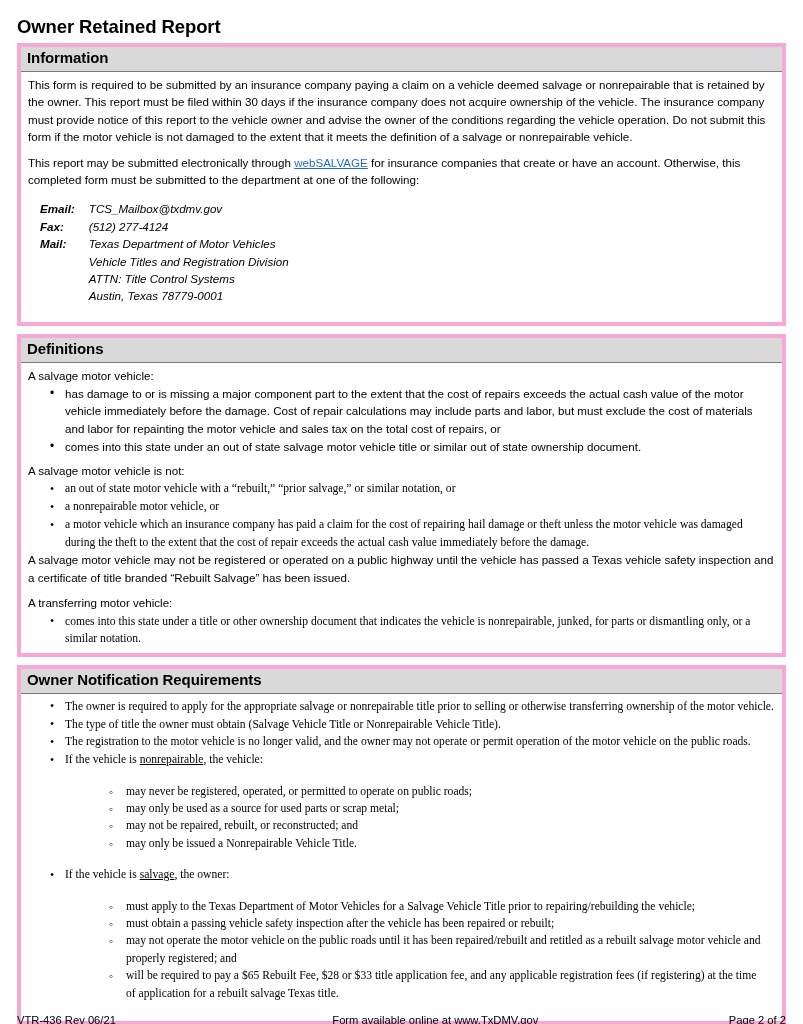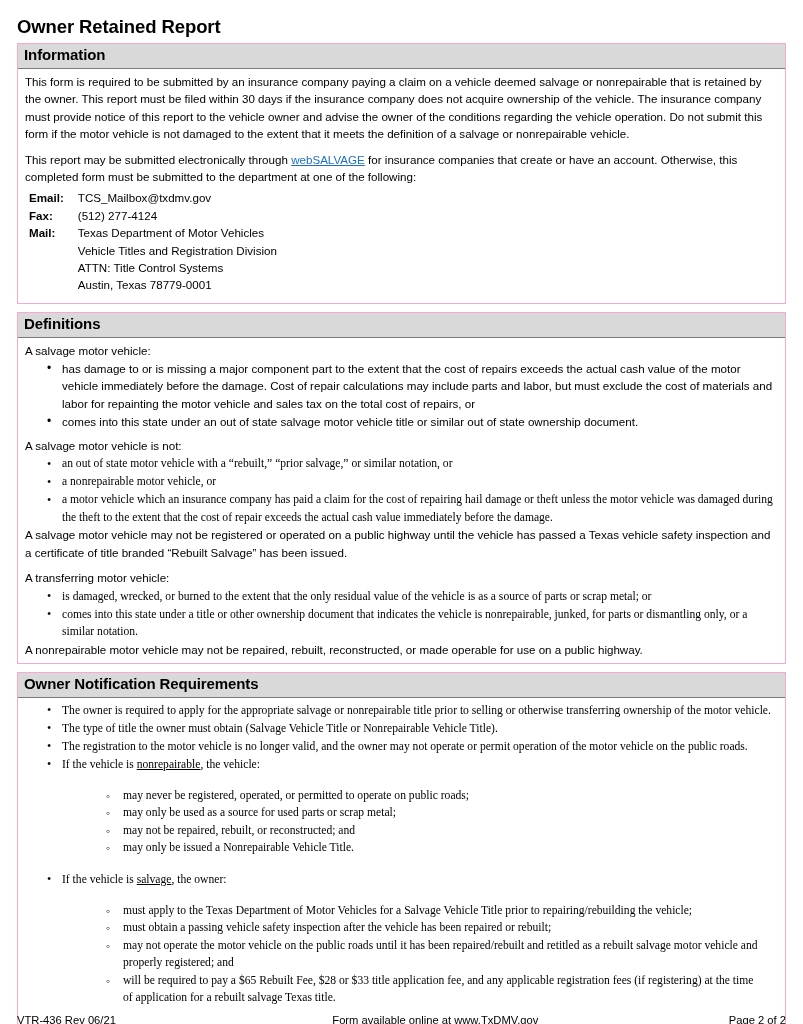--- a/index.html
+++ b/index.html
@@ -23,21 +23,21 @@
   }
   .doc-title {
     text-align: left;
     font-size: 18.5px;
     font-weight: bold;
     letter-spacing: -0.1px;
     margin: 17px 0 6px 0;
     line-height: 1.1;
   }
   .section {
-    border: 1px solid #f9a8d4;
+    border: 4px solid #f9a8d4;
     box-sizing: border-box;
     margin-bottom: 8px;
     background: #ffffff;
   }
   .section-header {
     background: #d9d9d9;
     border-bottom: 1px solid #7a7a7a;
     font-size: 15px;
     font-weight: bold;
     padding: 2px 6px 3px 6px;
@@ -57,21 +57,22 @@
   }
   p.para.last {
     margin: 0;
   }
   a.link {
     color: #1f6fc4;
     text-decoration: underline;
   }
   .contact-table {
     border-collapse: collapse;
-    margin: 4px;
+    margin: 12px;
+    font-style: italic;
   }
   .contact-table td {
     padding: 0 0 0 0;
     font-size: 11.6px;
     line-height: 1.5;
     vertical-align: top;
   }
   .contact-label {
     font-weight: bold;
     padding-right: 14px !important;
@@ -183,24 +184,22 @@
       </ul>
       <p class="para tight">A salvage motor vehicle is not:</p>
       <ul class="bullets last">
         <li>an out of state motor vehicle with a “rebuilt,” “prior salvage,” or similar notation, or</li>
         <li>a nonrepairable motor vehicle, or</li>
         <li>a motor vehicle which an insurance company has paid a claim for the cost of repairing hail damage or theft unless the motor vehicle was damaged during the theft to the extent that the cost of repair exceeds the actual cash value immediately before the damage.</li>
       </ul>
       <p class="para">A salvage motor vehicle may not be registered or operated on a public highway until the vehicle has passed a Texas vehicle safety inspection and a certificate of title branded “Rebuilt Salvage” has been issued.</p>
       <p class="para tight">A transferring motor vehicle:</p>
       <ul class="bullets last">
-        <li>is damaged, wrecked, or burned to the extent that the only residual value of the vehicle is as a source of parts or scrap metal; or</li>
         <li>comes into this state under a title or other ownership document that indicates the vehicle is nonrepairable, junked, for parts or dismantling only, or a similar notation.</li>
       </ul>
-      <p class="para last">A nonrepairable motor vehicle may not be repaired, rebuilt, reconstructed, or made operable for use on a public highway.</p>
     </div>
   </div>
 
   <div class="section">
     <div class="section-header">Owner Notification Requirements</div>
     <div class="section-body">
       <ul class="bullets last">
         <li>The owner is required to apply for the appropriate salvage or nonrepairable title prior to selling or otherwise transferring ownership of the motor vehicle.</li>
         <li>The type of title the owner must obtain (Salvage Vehicle Title or Nonrepairable Vehicle Title).</li>
         <li>The registration to the motor vehicle is no longer valid, and the owner may not operate or permit operation of the motor vehicle on the public roads.</li>

